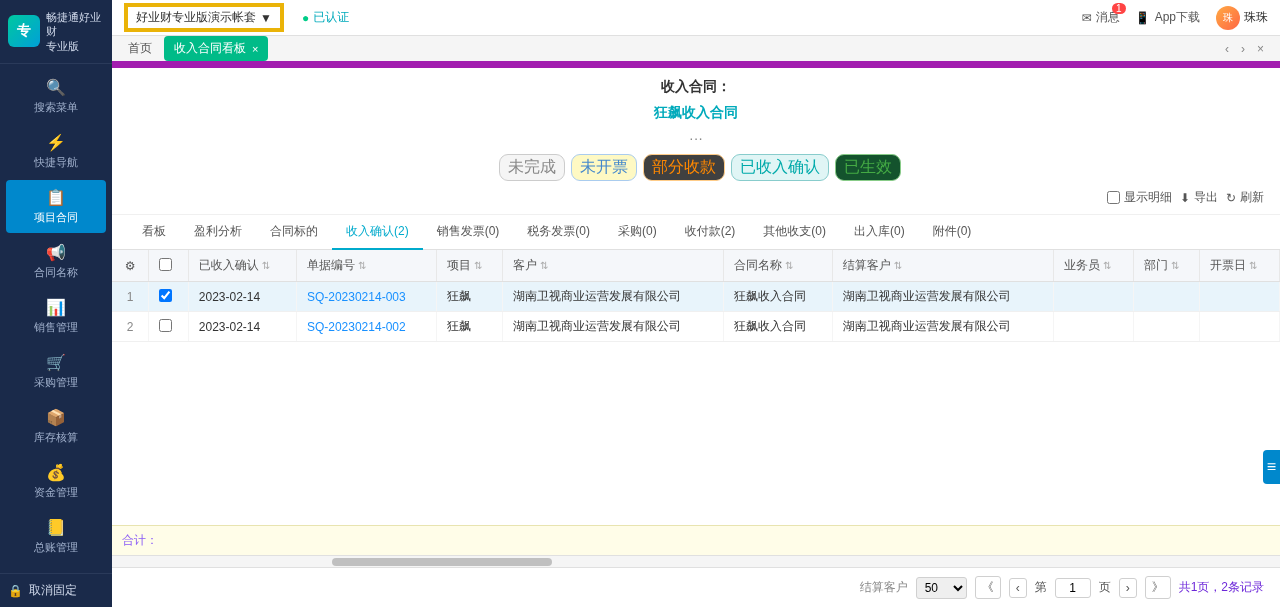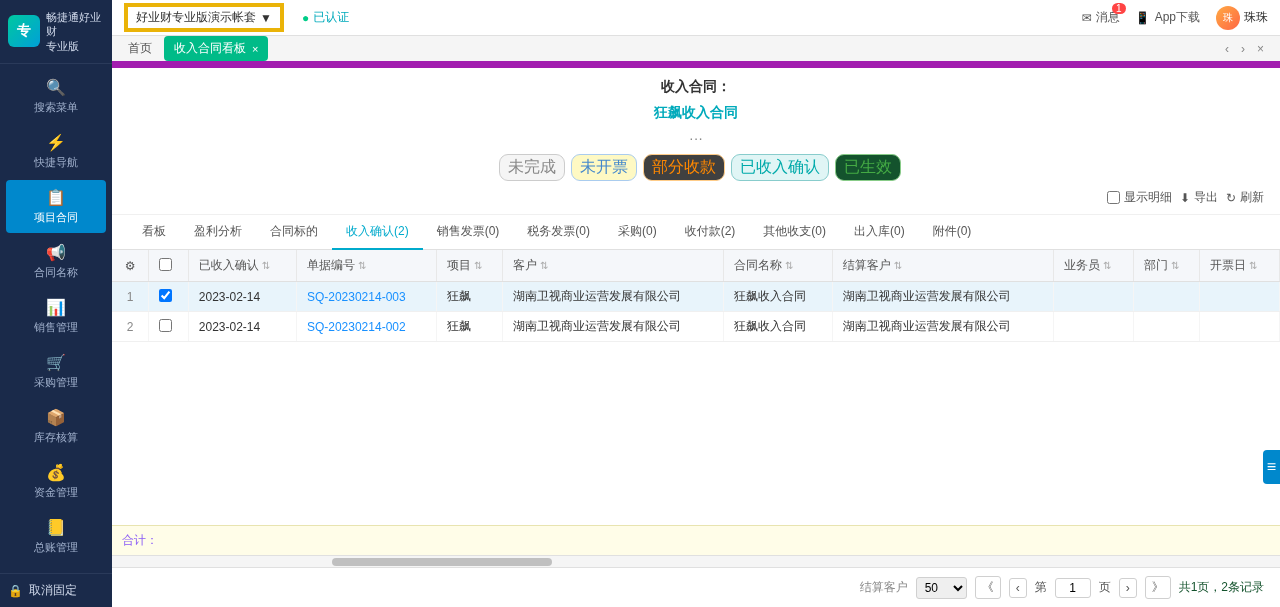--- a/index.html
+++ b/index.html
@@ -78,21 +78,21 @@
     
     .scrollbar-area { height: 12px; background: #f5f5f5; border-top: 1px solid #e0e0e0; flex-shrink: 0; position: relative; overflow: hidden; }
     .scrollbar-thumb { position: absolute; left: 220px; top: 2px; width: 220px; height: 8px; background: #c0c0c0; border-radius: 4px; }
 
     
     .pagination { background: #fff; border-top: 1px solid #e0e0e0; padding: 8px 16px; display: flex; align-items: center; justify-content: flex-end; gap: 8px; font-size: 12px; color: #555; flex-shrink: 0; }
     .page-size-label { color: #888; }
     .page-size-select { border: 1px solid #d0d0d0; border-radius: 3px; padding: 2px 4px; font-size: 12px; cursor: pointer; }
     .page-btn { border: 1px solid #d0d0d0; background: #fff; border-radius: 3px; padding: 2px 6px; cursor: pointer; color: #555; font-size: 12px; }
     .page-input { border: 1px solid #d0d0d0; border-radius: 3px; padding: 2px 4px; width: 36px; text-align: center; font-size: 12px; }
-    .page-info { color: #14532d; }
+    .page-info { color: #6d28d9; }
     .side-action-bar { position: absolute; right: 0; top: 200px; display: flex; flex-direction: column; background: #0088cc; border-radius: 4px 0 0 4px; overflow: hidden; }
     .side-action-btn { padding: 8px 4px; color: white; cursor: pointer; font-size: 16px; display: flex; align-items: center; justify-content: center; }
 
     .content-wrapper { flex: 1; display: flex; flex-direction: column; overflow: hidden; position: relative; }
   </style>
 </head>
 <body>
 
 <div class="sidebar">
   <div class="sidebar-logo">

